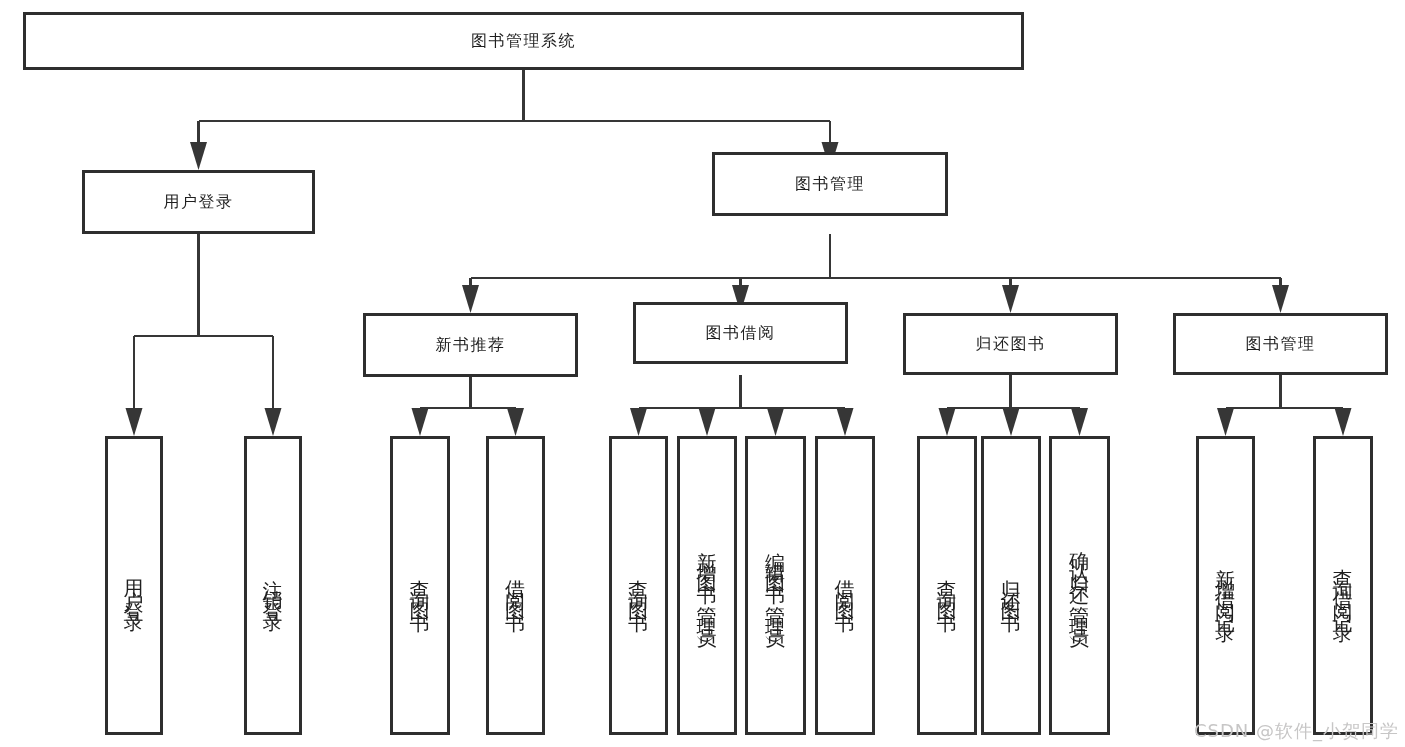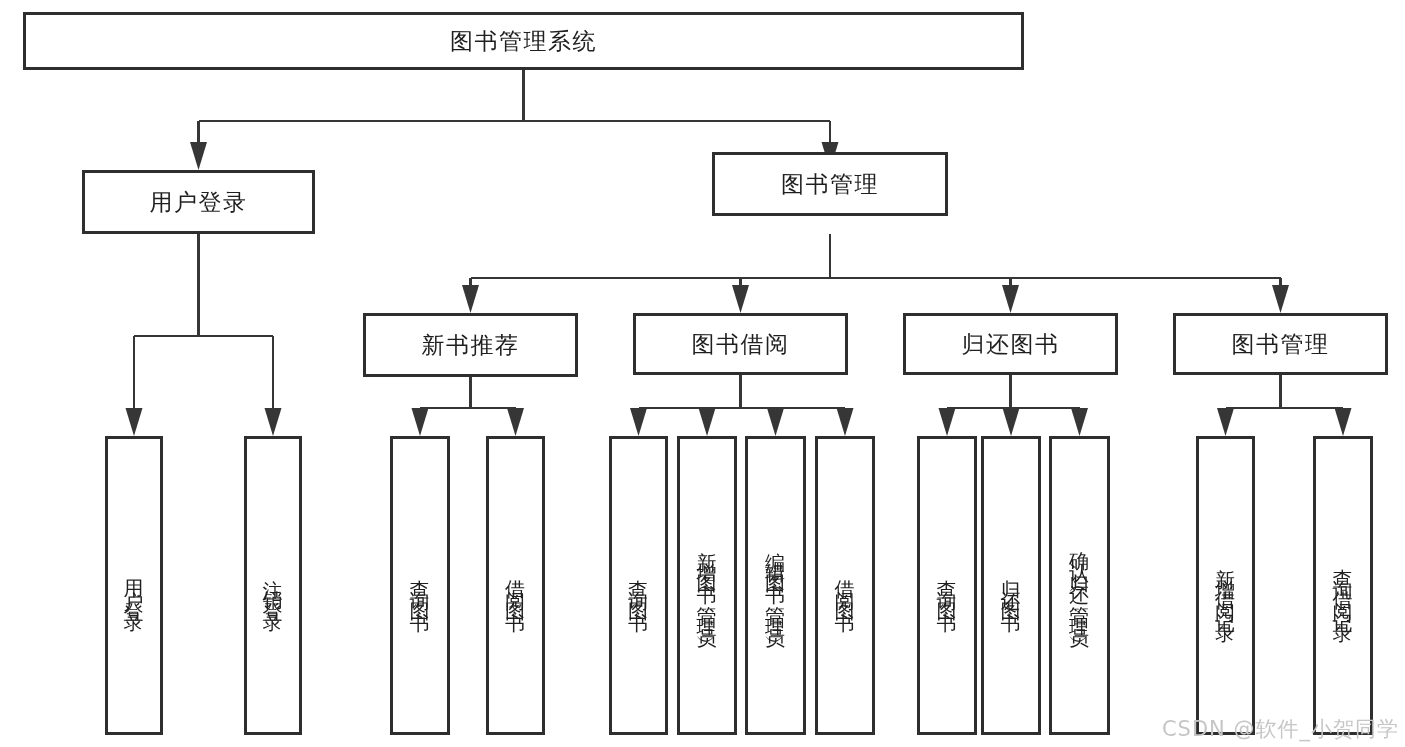--- a/index.html
+++ b/index.html
@@ -19,33 +19,33 @@
   .node {
     position: absolute;
     background: #ffffff;
     border: 3px solid #2e2e2e;
     box-sizing: border-box;
     display: flex;
     align-items: center;
     justify-content: center;
     color: #1f1f1f;
   }
-  .hbox { font-size: 23px; letter-spacing: 1.5px; }
+  .hbox { font-size: 16px; letter-spacing: 1.5px; }
   .vbox .vtext {
     writing-mode: vertical-rl;
     text-orientation: mixed;
     font-size: 20px;
     line-height: 1;
     letter-spacing: 11px;
   }
   .watermark {
     position: absolute;
     right: 6px;
     bottom: 4px;
-    font-size: 21px;
+    font-size: 18px;
     color: #c7c6c6;
     letter-spacing: 1px;
     z-index: 5;
     font-family: "DejaVu Sans", "Liberation Sans", sans-serif;
   }
 </style>
 </head>
 <body>
 
 <div class="canvas">
@@ -108,21 +108,21 @@
       <polygon points="1334.5,408 1351.5,408 1343,436"></polygon>
     </g>
   </svg>
 
   <div class="node hbox" style="left:23px; top:12px; width:1001px; height:58px">图书管理系统</div>
 
   <div class="node hbox" style="left:82px; top:170px; width:233px; height:64px">用户登录</div>
   <div class="node hbox" style="left:712px; top:152px; width:236px; height:64px">图书管理</div>
 
   <div class="node hbox" style="left:363px; top:313px; width:215px; height:64px">新书推荐</div>
-  <div class="node hbox" style="left:633px; top:313px; width:215px; height:62px">图书借阅</div>
+  <div class="node hbox" style="left:633px; top:302px; width:215px; height:62px">图书借阅</div>
   <div class="node hbox" style="left:903px; top:313px; width:215px; height:62px">归还图书</div>
   <div class="node hbox" style="left:1173px; top:313px; width:215px; height:62px">图书管理</div>
 
   <div class="node vbox" style="left:105px; top:436px; width:58px; height:299px">
     <span class="vtext">用户登录</span>
   </div>
   <div class="node vbox" style="left:244px; top:436px; width:58px; height:299px">
     <span class="vtext">注销登录</span>
   </div>
 

